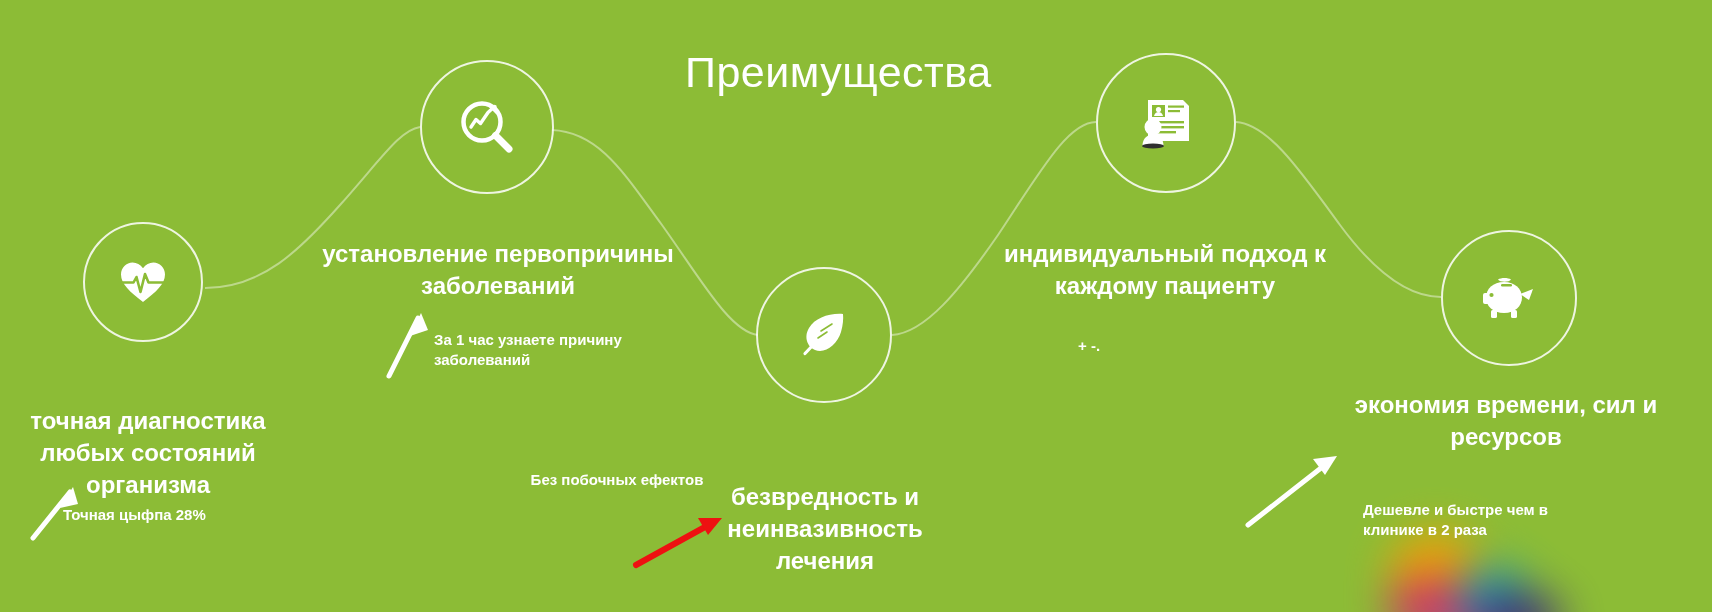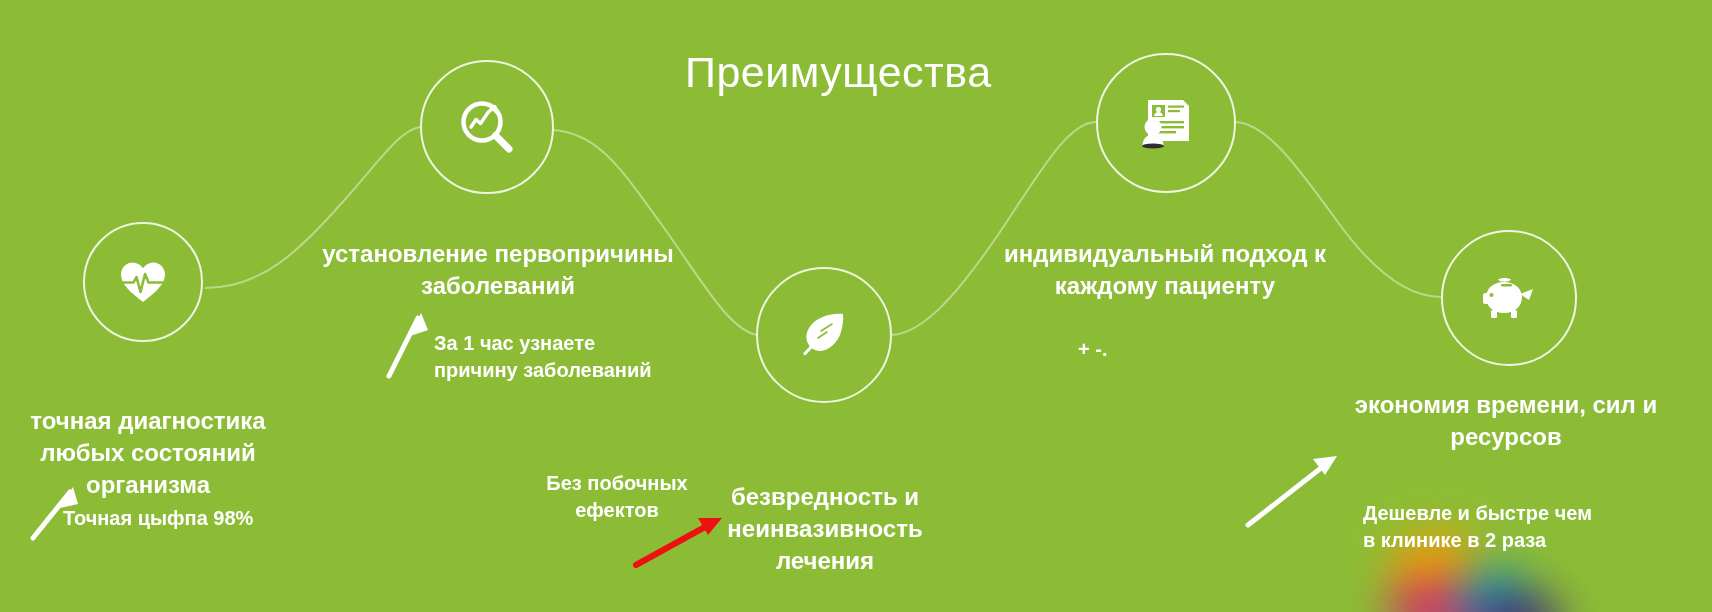--- a/index.html
+++ b/index.html
@@ -96,21 +96,21 @@
   #caption-1 { left: -12px;  top: 405px; width: 320px; }
   #caption-2 { left: 318px;  top: 238px; width: 360px; }
   #caption-3 { left: 680px;  top: 462px; width: 290px; margin-top: 19px; }
   #caption-4 { left: 1000px; top: 238px; width: 330px; }
   #caption-5 { left: 1340px; top: 389px; width: 332px; }
 
   
   .note {
     position: absolute;
     color: #ffffff;
-    font-size: 20px;
+    font-size: 15px;
     font-weight: bold;
     line-height: 1.35;
   }
   #note-1 { left: 63px;   top: 505px; width: 230px; }
   #note-2 { left: 434px;  top: 330px; width: 230px; }
   #note-3 { left: 512px;  top: 470px; width: 210px; text-align: center; }
   #note-4 { left: 1078px; top: 336px; width: 120px; }
   #note-5 { left: 1363px; top: 500px; width: 240px; }
 
   
@@ -206,21 +206,21 @@
       <rect x="19" y="9" width="11" height="2.4" rx="1.2" fill="#8cbc36"></rect>
     </svg>
   </div>
 
   <div class="caption" id="caption-1">точная диагностика любых состояний организма</div>
   <div class="caption" id="caption-2">установление первопричины заболеваний</div>
   <div class="caption" id="caption-3">безвредность и неинвазивность лечения</div>
   <div class="caption" id="caption-4">индивидуальный подход к каждому пациенту</div>
   <div class="caption" id="caption-5">экономия времени, сил и ресурсов</div>
 
-  <div class="note" id="note-1">Точная цыфпа 98%</div>
+  <div class="note" id="note-1">Точная цыфпа 28%</div>
   <div class="note" id="note-2">За 1 час узнаете причину заболеваний</div>
   <div class="note" id="note-3">Без побочных ефектов</div>
   <div class="note" id="note-4">+ -.</div>
   <div class="note" id="note-5">Дешевле и быстре чем в клинике в 2 раза</div>
 
   <svg id="arrows" viewBox="0 0 1712 612">
 
     <g>
       <path d="M33 538 L70 492" stroke="#ffffff" stroke-width="5" stroke-linecap="round" fill="none"></path>
       <path d="M73 487 L60 508 L78 504 Z" fill="#ffffff"></path>

